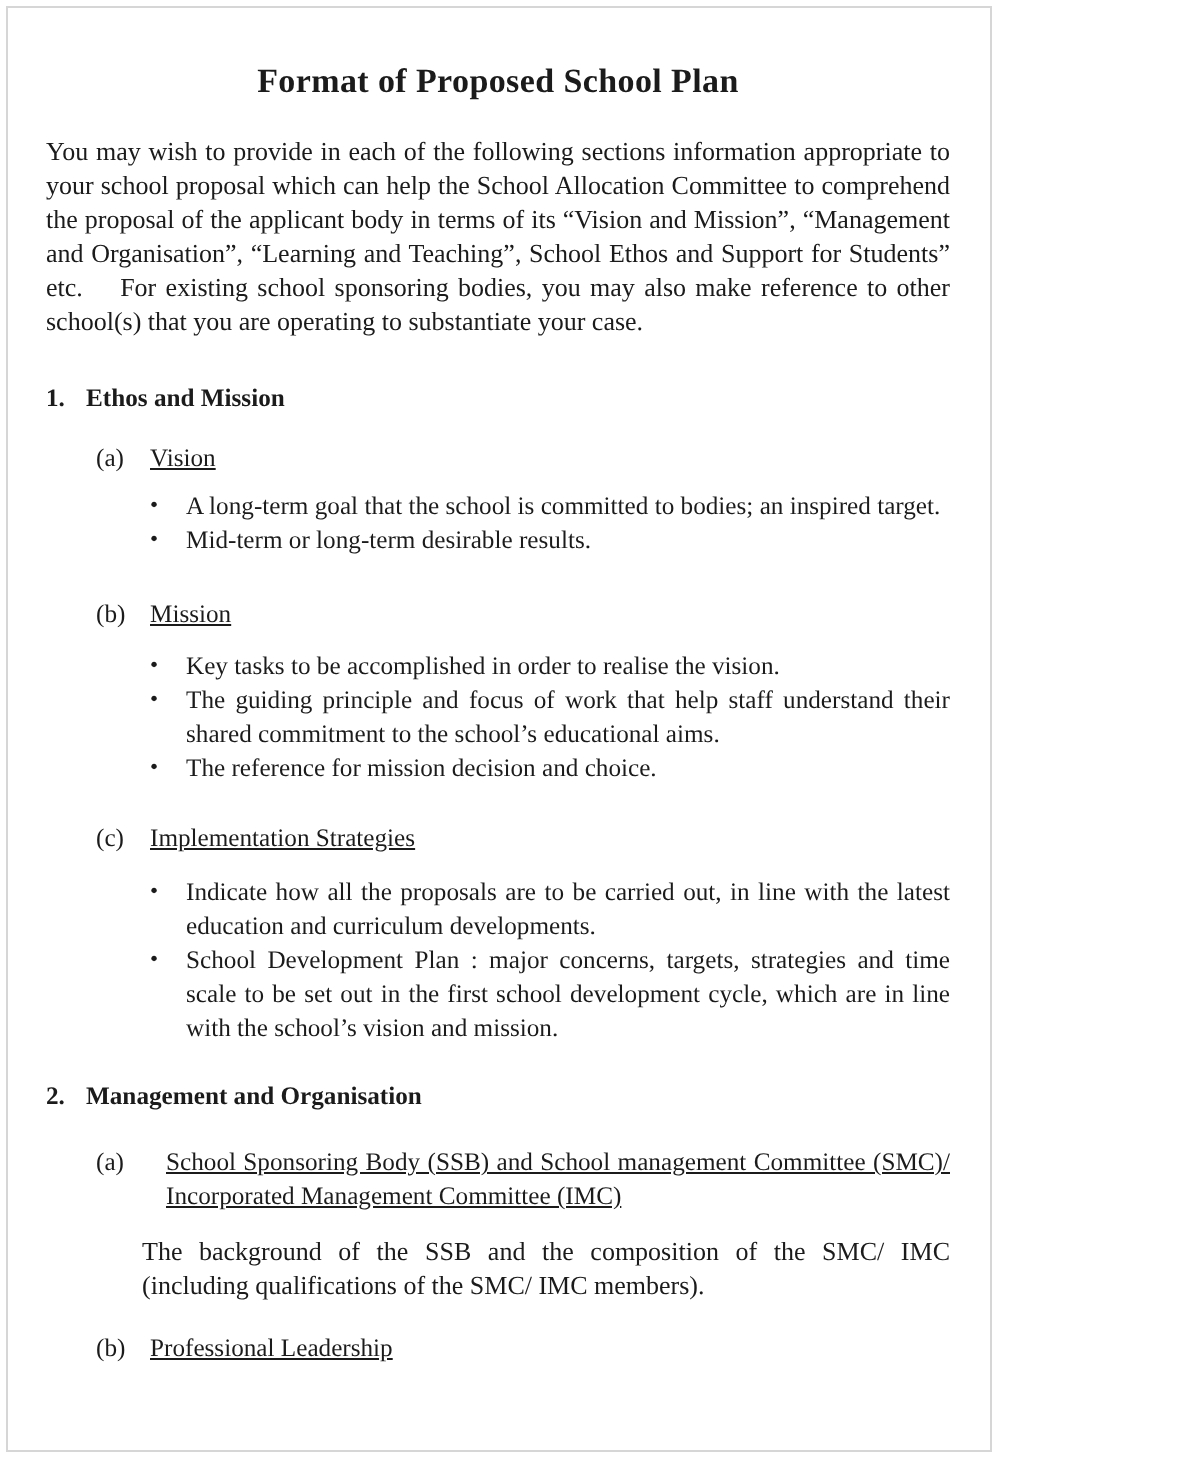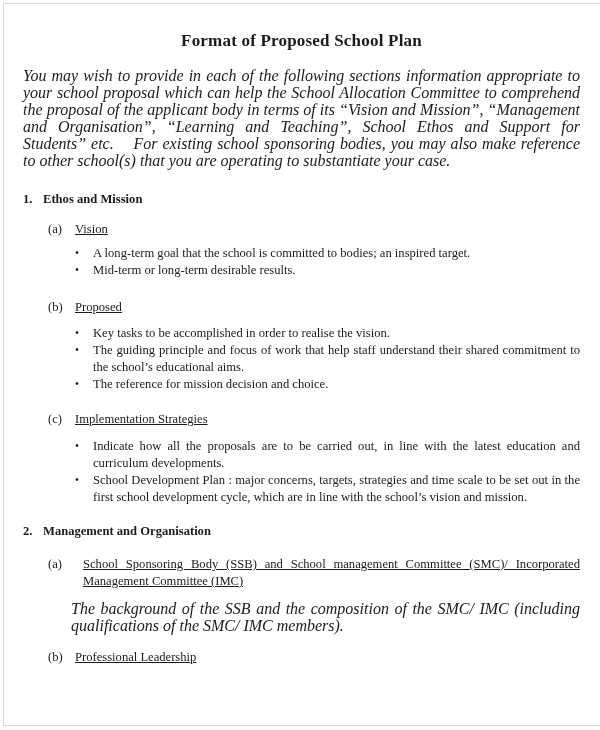--- a/index.html
+++ b/index.html
@@ -1,24 +1,24 @@
 <!DOCTYPE html>
 <html><head>
 <meta charset="utf-8">
 <style>
   * { margin:0; padding:0; box-sizing:border-box; }
   html,body { width:600px; height:730px; background:#ffffff; }
   body { font-family:"Liberation Serif","DejaVu Serif",serif; color:#1b1b1b; position:relative; }
   .page {
-    position:absolute; top:3px; left:3px; width:598px; height:723px;
+    position:absolute; top:3px; left:3px; width:493px; height:723px;
     border:1px solid #d6d6d6; background:#fff;
     padding:27px 20px 0 19px; overflow:hidden;
   }
   .doc-title { text-align:center; font-weight:bold; font-size:17px; line-height:20px; margin-bottom:16px; letter-spacing:0.2px; }
-  .para { font-size:16px; line-height:17px; text-align:justify;font-style:italic; }
+  .para { font-size:13px; line-height:17px; text-align:justify; }
   .sec-head { display:flex; font-weight:bold; font-size:12.6px; line-height:17px; }
   .num { flex:none; width:20px; }
   .sec-title { flex:1; }
   .note { margin-left:20px; }
   .sub { display:flex; font-size:12.6px; line-height:17px; margin-left:25px; }
   .sub-label { flex:none; width:27px; }
   .sub.wide .sub-label { width:35px; }
   .sub-title { flex:1; text-align:justify;text-decoration:underline; }
   .bullet { display:flex; font-size:12.6px; line-height:17px; margin-left:52px; }
   .dot { flex:none; width:18px; font-size:11.5px; }
@@ -49,21 +49,21 @@
       <p class="b-text">A long-term goal that the school is committed to bodies; an inspired target.</p>
     </div>
     <div class="bullet">
       <span class="dot">•</span>
       <p class="b-text">Mid-term or long-term desirable results.</p>
     </div>
   </div>
 
   <div class="sub" style="margin-top:20px">
     <span class="sub-label">(b)</span>
-    <span class="sub-title">Proposed</span>
+    <span class="sub-title">Mission</span>
   </div>
   <div style="margin-top:9px">
     <div class="bullet">
       <span class="dot">•</span>
       <p class="b-text">Key tasks to be accomplished in order to realise the vision.</p>
     </div>
     <div class="bullet">
       <span class="dot">•</span>
       <p class="b-text">The guiding principle and focus of work that help staff understand their shared commitment to the school’s educational aims.</p>
     </div>

